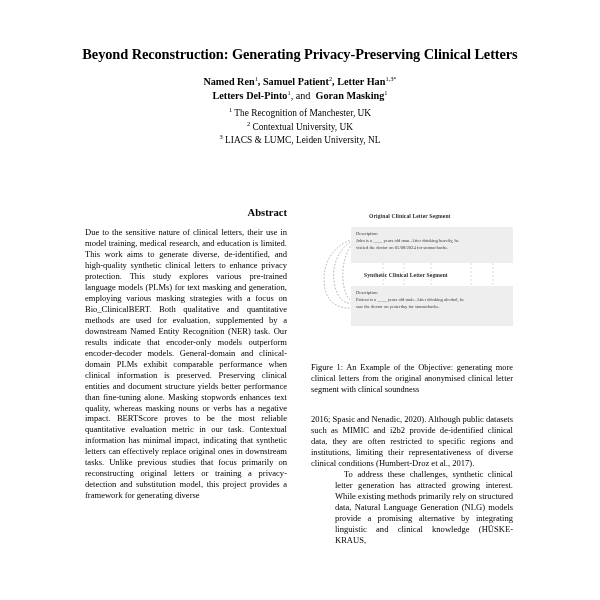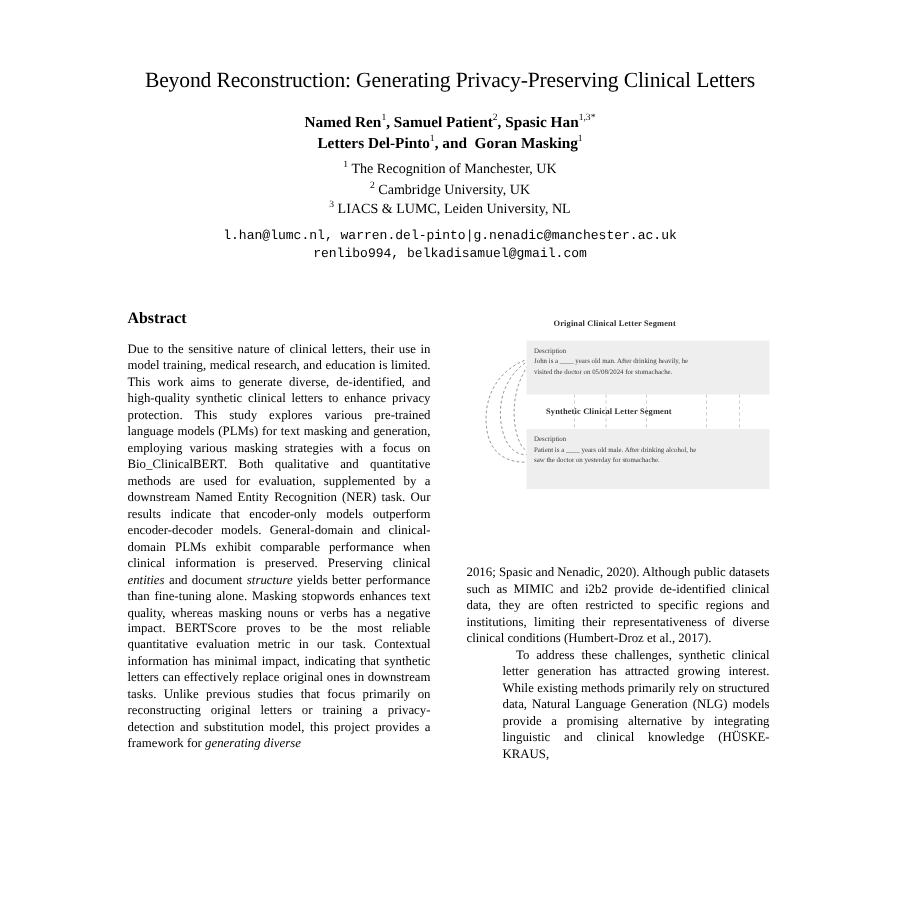--- a/index.html
+++ b/index.html
@@ -23,33 +23,33 @@
     overflow: hidden;
   }
 
   
   .title-block {
     padding-top: 46px;
     text-align: center;
   }
   .paper-title {
     font-size: 14.4px;
-    font-weight: normal;
+    font-weight: bold;
     letter-spacing: -0.1px;
     line-height: 1.2;
     margin: 0 34px;
   }
   .authors {
     margin-top: 12px;
     font-size: 10.2px;
     font-weight: bold;
     line-height: 1.33;
   }
   .authors .row { white-space: nowrap; }
-  .authors .sep { font-weight: bold; }
+  .authors .sep { font-weight: normal; }
   sup {
     font-size: 6.4px;
     vertical-align: super;
     font-weight: normal;
   }
   .affils {
     margin-top: 3px;
     font-size: 9.4px;
     line-height: 1.33;
   }
@@ -76,35 +76,35 @@
   }
   .col {
     position: absolute;
     top: 0;
     width: 202px;
   }
   .col-left  { left: 85px; }
   .col-right { left: 311px; }
 
   .section-head {
-    text-align: left;
+    text-align: right;
     font-size: 10.6px;
     font-weight: bold;
     margin: 0 0 9px 0;
   }
   p.body {
     margin: 0;
     font-size: 8.55px;
     line-height: 1.285;
     text-align: justify;
     text-justify: inter-word;
     hyphens: manual;
   }
   p.body + p.body { text-indent: 9px; margin-top: 0; margin-left: 24px; }
-  .it { font-style: italic; }
+  .it { }
 
   
   .figure {
     position: relative;
     width: 202px;
     height: 150px;
   }
   .fig-canvas {
     position: absolute;
     left: 0; top: 0;
@@ -157,34 +157,30 @@
 </head>
 <body>
 
 <div class="page">
 
   <div class="title-block">
 
     <div class="paper-title">Beyond Reconstruction: Generating Privacy-Preserving Clinical Letters</div>
 
     <div class="authors">
-      <div class="row"><span>Named Ren</span><sup>1</sup>, <span>Samuel Patient</span><sup>2</sup>, <span>Spasic Han</span><sup>1,3*</sup></div>
+      <div class="row"><span>Named Ren</span><sup>1</sup>, <span>Samuel Patient</span><sup>2</sup>, <span>Letter Han</span><sup>1,3*</sup></div>
       <div class="row"><span>Letters Del-Pinto</span><sup>1</sup><span class="sep">, and</span>&nbsp; <span>Goran Masking</span><sup>1</sup></div>
     </div>
 
     <div class="affils">
       <div class="row"><sup>1</sup> <span>The Recognition of Manchester, UK</span></div>
-      <div class="row"><sup>2</sup> <span>Cambridge University, UK</span></div>
+      <div class="row"><sup>2</sup> <span>Contextual University, UK</span></div>
       <div class="row"><sup>3</sup> <span>LIACS &amp; LUMC, Leiden University, NL</span></div>
     </div>
 
-    <div class="emails">
-      <div class="row">l.han@lumc.nl, warren.del-pinto|g.nenadic@manchester.ac.uk</div>
-      <div class="row">renlibo994, belkadisamuel@gmail.com</div>
-    </div>
 
   </div>
 
   <div class="columns">
 
     <div class="col col-left">
       <div class="section-head">Abstract</div>
       <p class="body"><span>Due to the sensitive nature of clinical letters, their use in model training, medical research, and education is limited. This work aims to generate diverse, de-identified, and high-quality synthetic clinical letters to enhance privacy protection. This study explores various pre-trained language models (PLMs) for text masking and generation, employing various masking strategies with a focus on Bio_ClinicalBERT. Both qualitative and quantitative methods are used for evaluation, supplemented by a downstream Named Entity Recognition (NER) task. Our results indicate that encoder-only models outperform encoder-decoder models. General-domain and clinical-domain PLMs exhibit comparable performance when clinical information is preserved. Preserving clinical </span><span class="it">entities</span><span> and document </span><span class="it">structure</span><span> yields better performance than fine-tuning alone. Masking stopwords enhances text quality, whereas masking nouns or verbs has a negative impact. BERTScore proves to be the most reliable quantitative evaluation metric in our task. Contextual information has minimal impact, indicating that synthetic letters can effectively replace original ones in downstream tasks. Unlike previous studies that focus primarily on reconstructing original letters or training a privacy-detection and substitution model, this project provides a framework for </span><span class="it">generating diverse</span></p>
     </div>
 
@@ -225,20 +221,21 @@
         <div class="fig-title synth">Synthetic Clinical Letter Segment</div>
 
         <div class="fig-box b2"></div>
         <div class="fig-label" style="left:45px; top:83px;">Description</div>
         <div class="fig-text" style="left:45px; top:90px;">
           <div>Patient is a ____ years old male. After drinking alcohol, he</div>
           <div>saw the doctor on yesterday for stomachache.</div>
         </div>
       </div>
 
+      <div class="caption">Figure 1: An Example of the Objective: generating more clinical letters from the original anonymised clinical letter segment with clinical soundness</div>
 
       <p class="body" style="margin-top:19px;">2016; Spasic and Nenadic, 2020). Although public datasets such as MIMIC and i2b2 provide de-identified clinical data, they are often restricted to specific regions and institutions, limiting their representativeness of diverse clinical conditions (Humbert-Droz et al., 2017).</p>
       <p class="body">To address these challenges, synthetic clinical letter generation has attracted growing interest. While existing methods primarily rely on structured data, Natural Language Generation (NLG) models provide a promising alternative by integrating linguistic and clinical knowledge (HÜSKE-KRAUS,</p>
 
     </div>
   </div>
 
 </div>
 
 </body></html>

